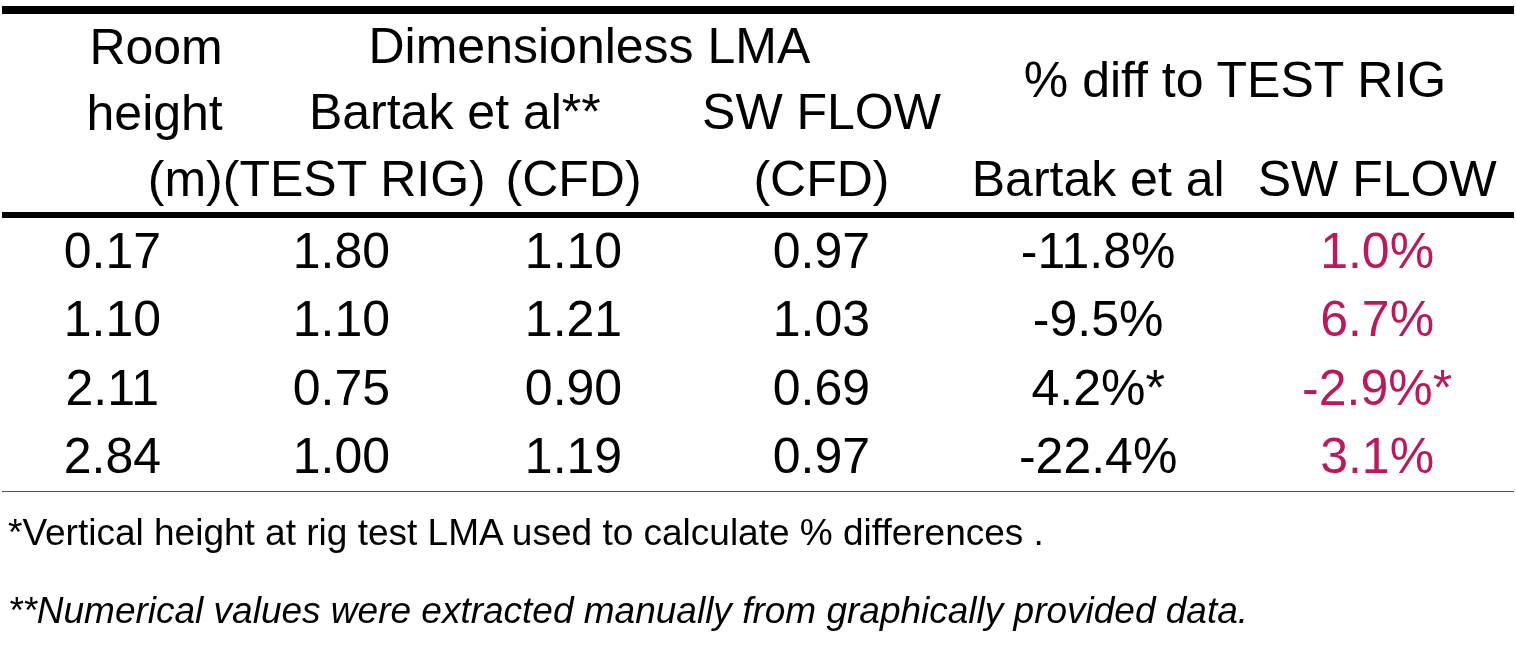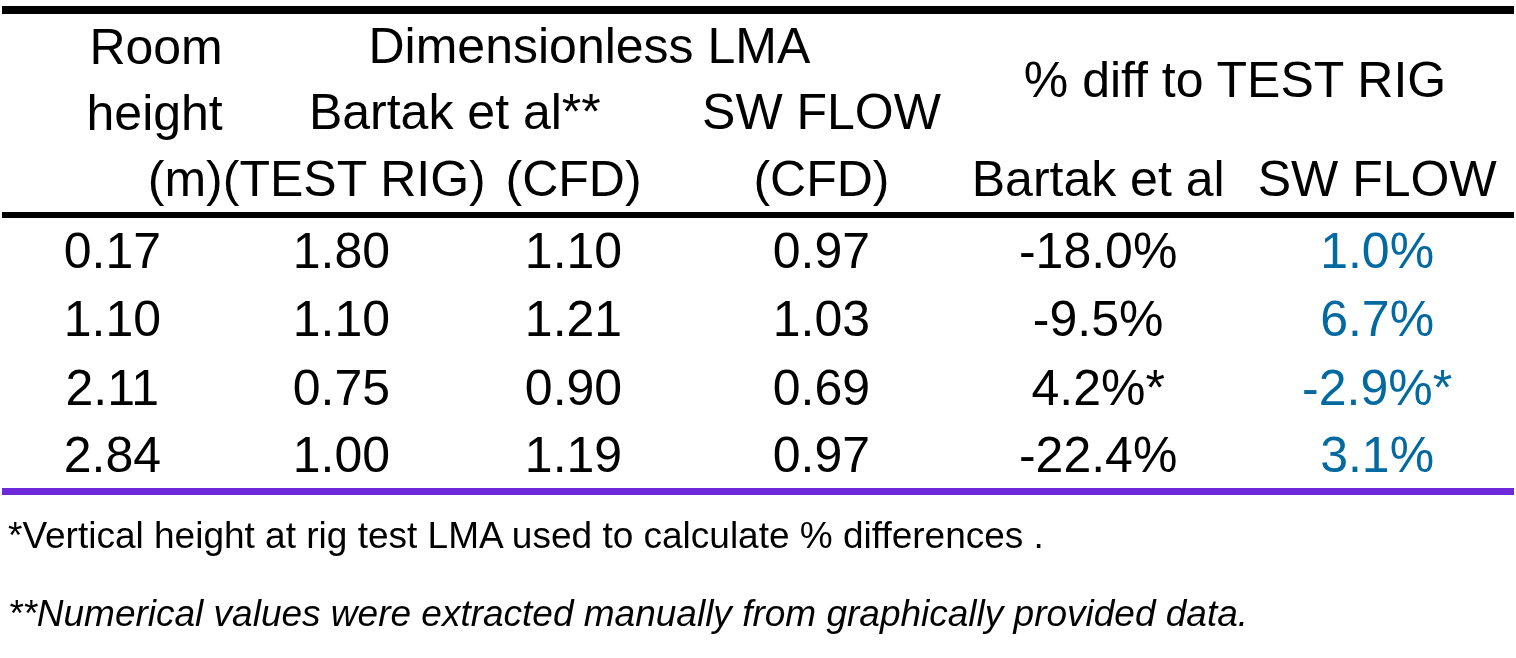--- a/index.html
+++ b/index.html
@@ -19,21 +19,21 @@
   table.lma {
     width: 100%;
     border-collapse: collapse;
     table-layout: fixed;
     border-top: 8px solid #000;
   }
   table.lma thead {
     border-bottom: 6px solid #000;
   }
   table.lma tbody {
-    border-bottom: 7px solid #6d28d9;
+    border-bottom: 1px solid #6d28d9;
   }
   table.lma th, table.lma td {
     font-weight: normal;
     font-size: 50px;
     text-align: center;
     vertical-align: middle;
     padding: 0;
     white-space: nowrap;
   }
   table.lma thead tr {
@@ -41,21 +41,21 @@
   }
   table.lma tbody tr {
     height: 69px;
   }
   .stacked div {
     line-height: 66px;
     height: 66px;
     text-align: right;
   }
   td.green {
-    color: #0369a1;
+    color: #be185d;
   }
   .footnote {
     font-size: 37px;
     line-height: 38px;
     margin: 0 0 0 8px;
     white-space: nowrap;
   }
   #fn1 { margin-top: 22px; }
   #fn2 { margin-top: 40px; font-style: italic; }
 </style>
@@ -93,21 +93,21 @@
         <th>Bartak et al</th>
         <th>SW FLOW</th>
       </tr>
     </thead>
     <tbody>
       <tr>
         <td>0.17</td>
         <td>1.80</td>
         <td>1.10</td>
         <td>0.97</td>
-        <td>-18.0%</td>
+        <td>-11.8%</td>
         <td class="green">1.0%</td>
       </tr>
       <tr>
         <td>1.10</td>
         <td>1.10</td>
         <td>1.21</td>
         <td>1.03</td>
         <td>-9.5%</td>
         <td class="green">6.7%</td>
       </tr>

